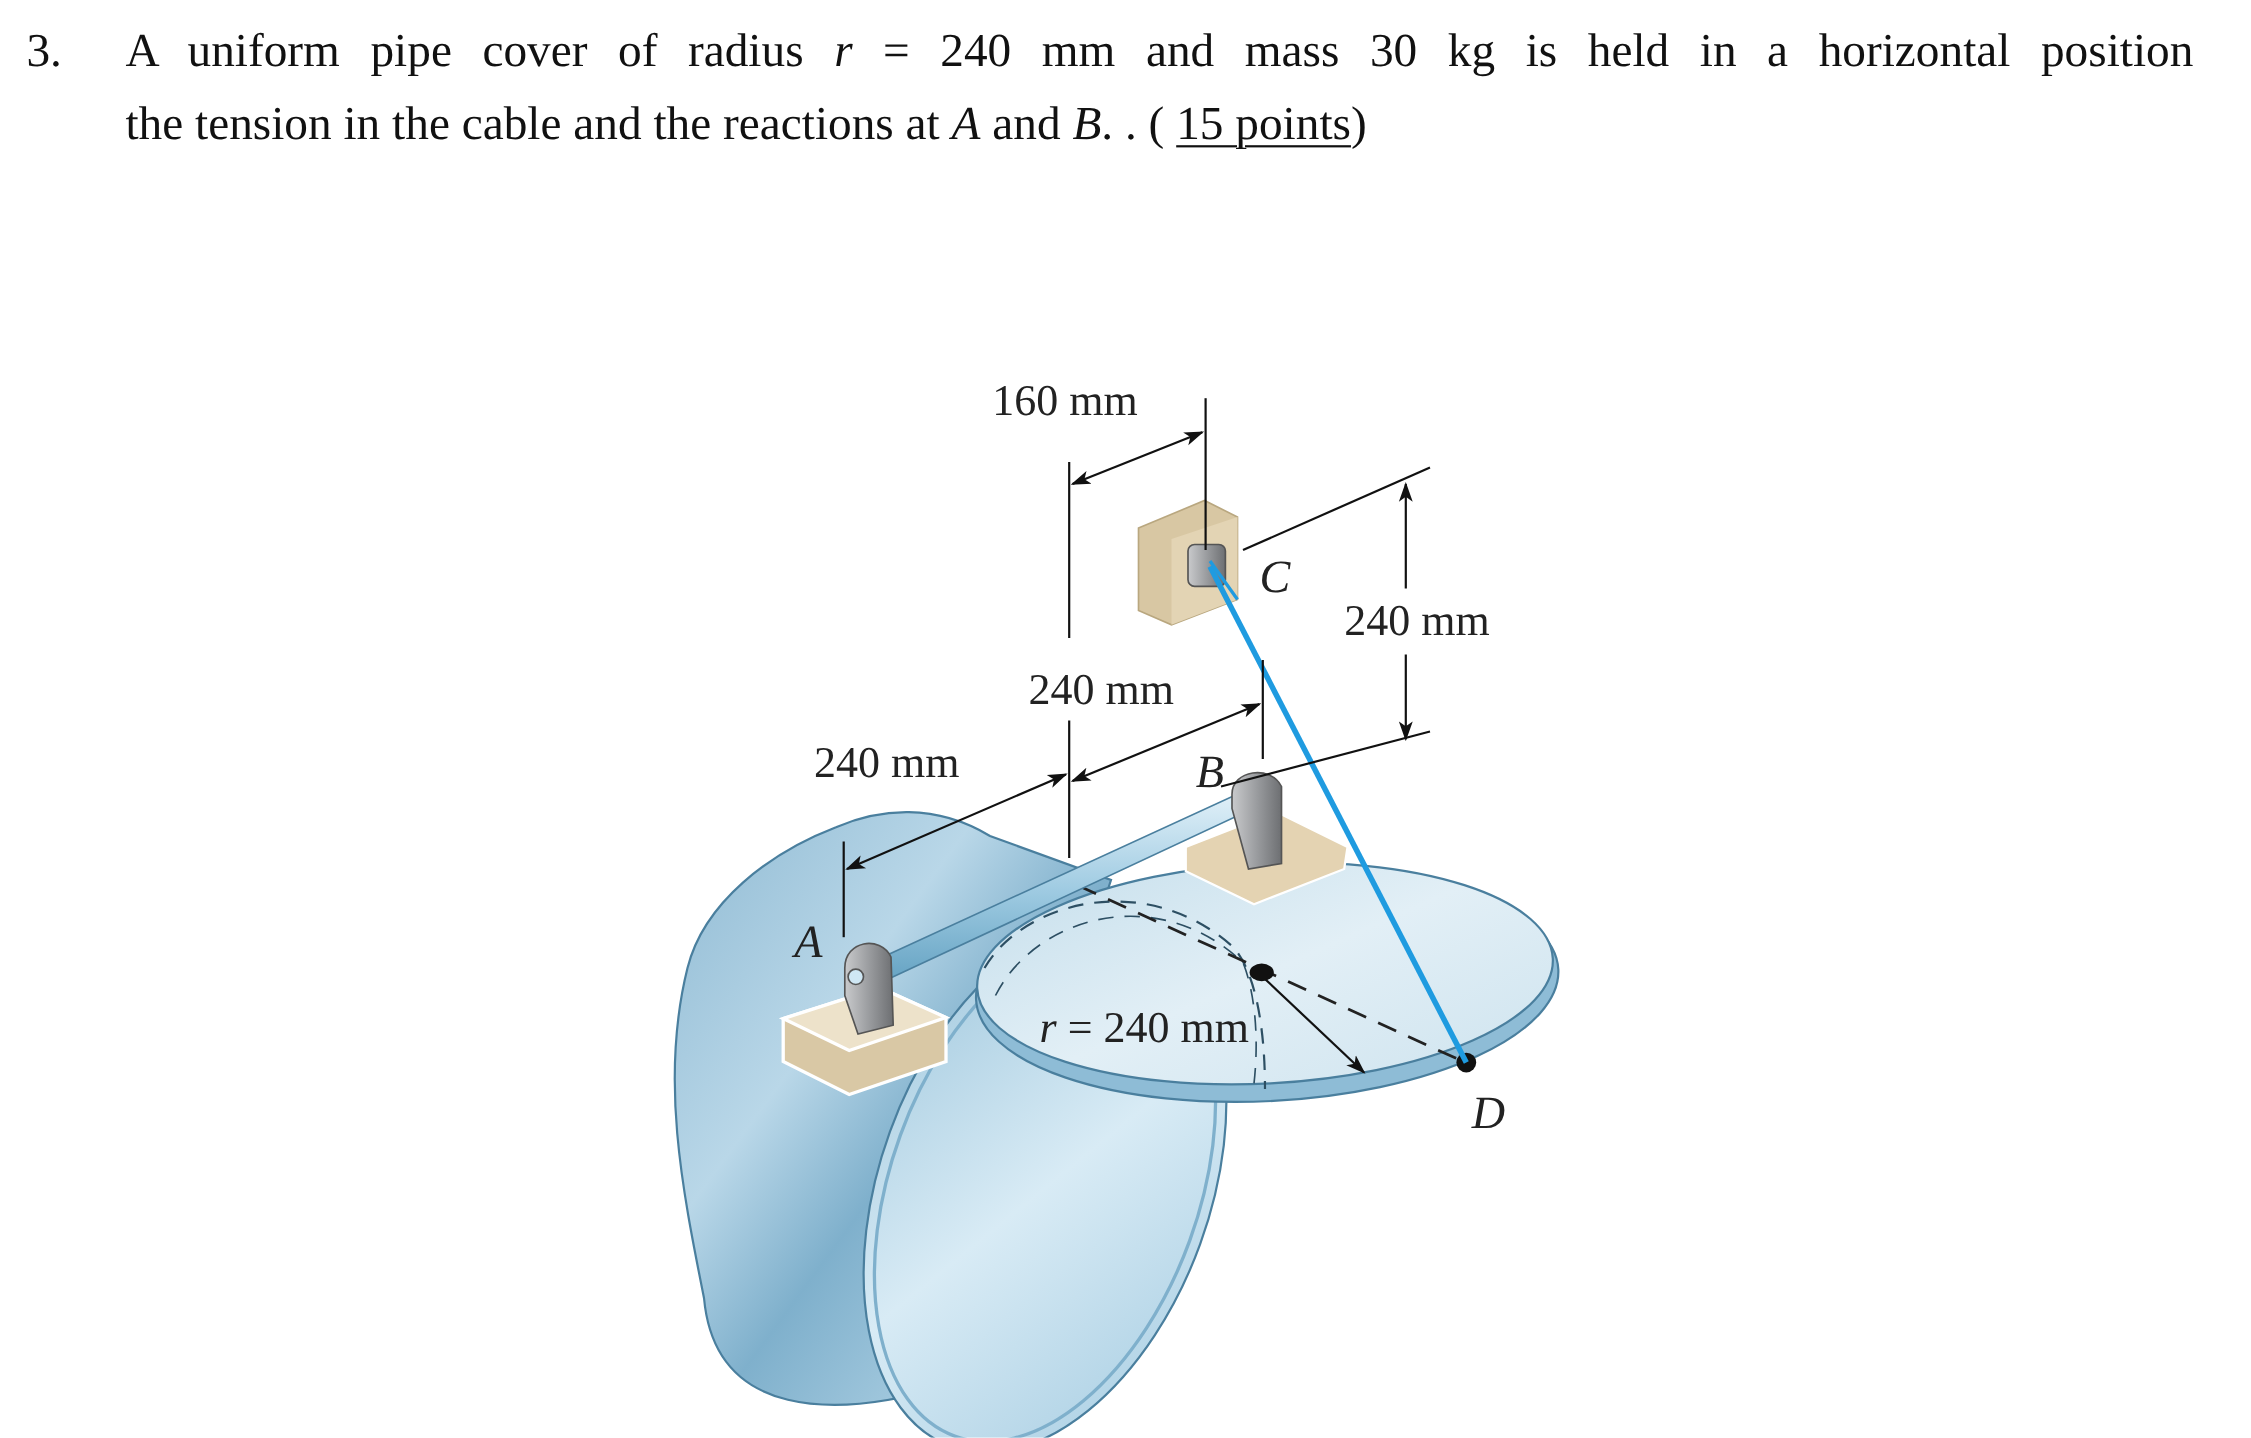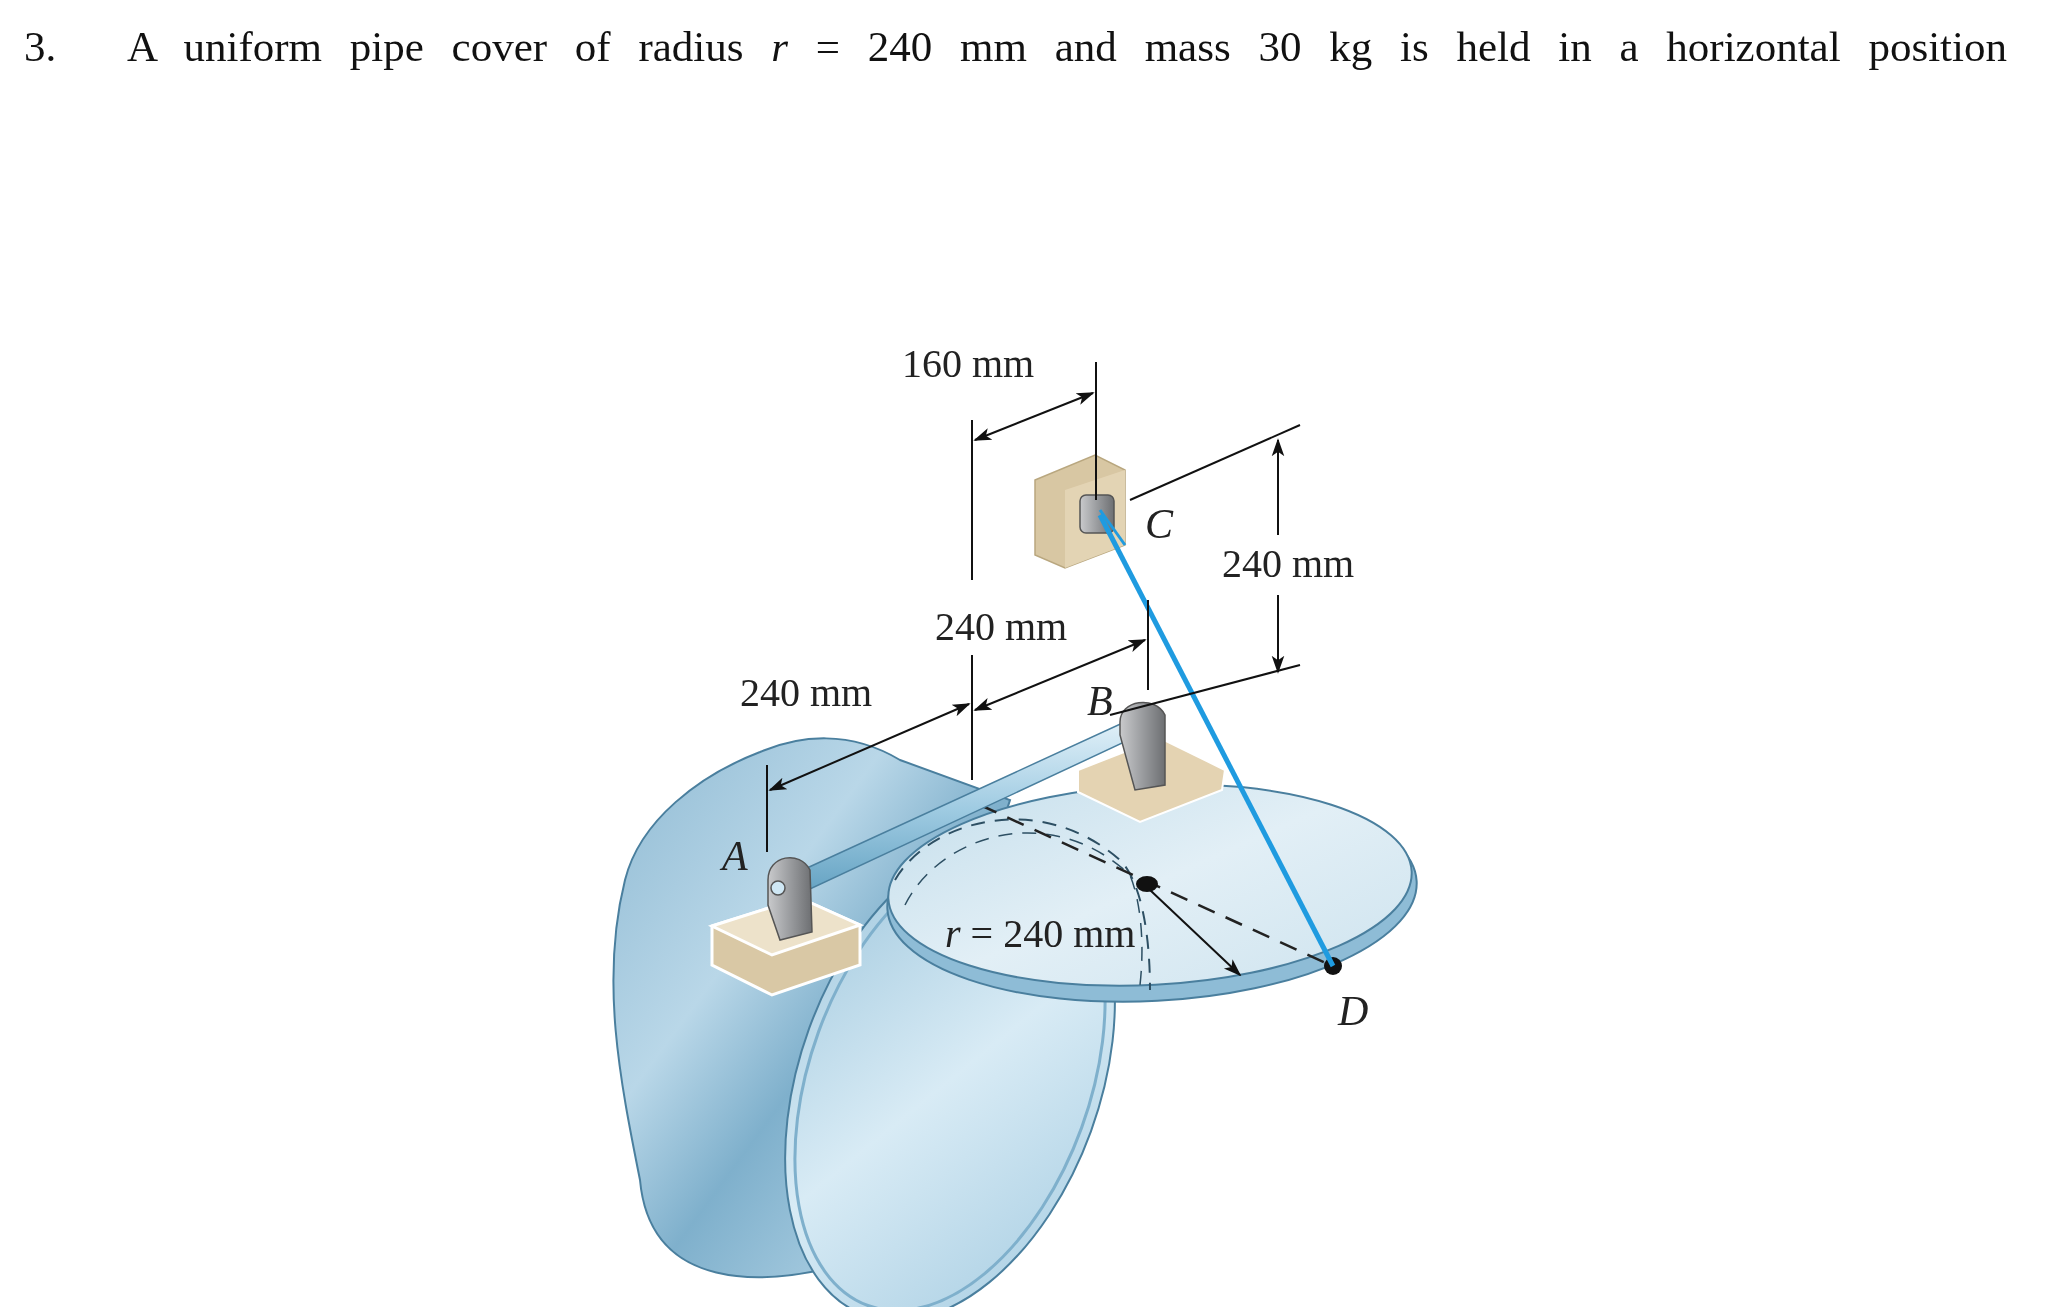--- a/index.html
+++ b/index.html
@@ -23,21 +23,21 @@
   }
   .problem-number {
     position: absolute;
     left: 24px;
     top: 14px;
     font-size: 43px;
     line-height: 66px;
   }
   .problem-text {
     position: absolute;
-    left: 127px;
+    left: 114px;
     top: 14px;
     width: 1880px;
     font-size: 43px;
     line-height: 66px;
     text-align: justify;
     text-align-last: left;
   }
   .problem-text .line {
     display: block;
     white-space: nowrap;
@@ -60,20 +60,21 @@
     font-family: "Liberation Serif", "DejaVu Serif", serif;
   }
 </style>
 </head>
 <body>
 
 <div class="problem">
   <div class="problem-number">3.</div>
   <div class="problem-text">
     <span class="line j"><span>A uniform pipe cover of radius </span><span class="it">r</span><span> = 240 mm and mass 30 kg is held in a horizontal position</span></span>
+    <span class="line"><span>the tension in the cable and the reactions at </span><span class="it">A</span><span> and </span><span class="it">B</span><span>. . ( </span><span class="u">15 points</span><span>)</span></span>
   </div>
 </div>
 
 <svg class="figure" width="2046" height="1307" viewBox="0 0 2046 1307" xmlns="http://www.w3.org/2000/svg">
   <defs>
     <linearGradient id="pipeGrad" x1="0" y1="0" x2="1" y2="1">
       <stop offset="0" stop-color="#8fbad3"></stop>
       <stop offset="0.35" stop-color="#b9d7e8"></stop>
       <stop offset="0.55" stop-color="#7fb0cc"></stop>
       <stop offset="0.8" stop-color="#a9cde1"></stop>

